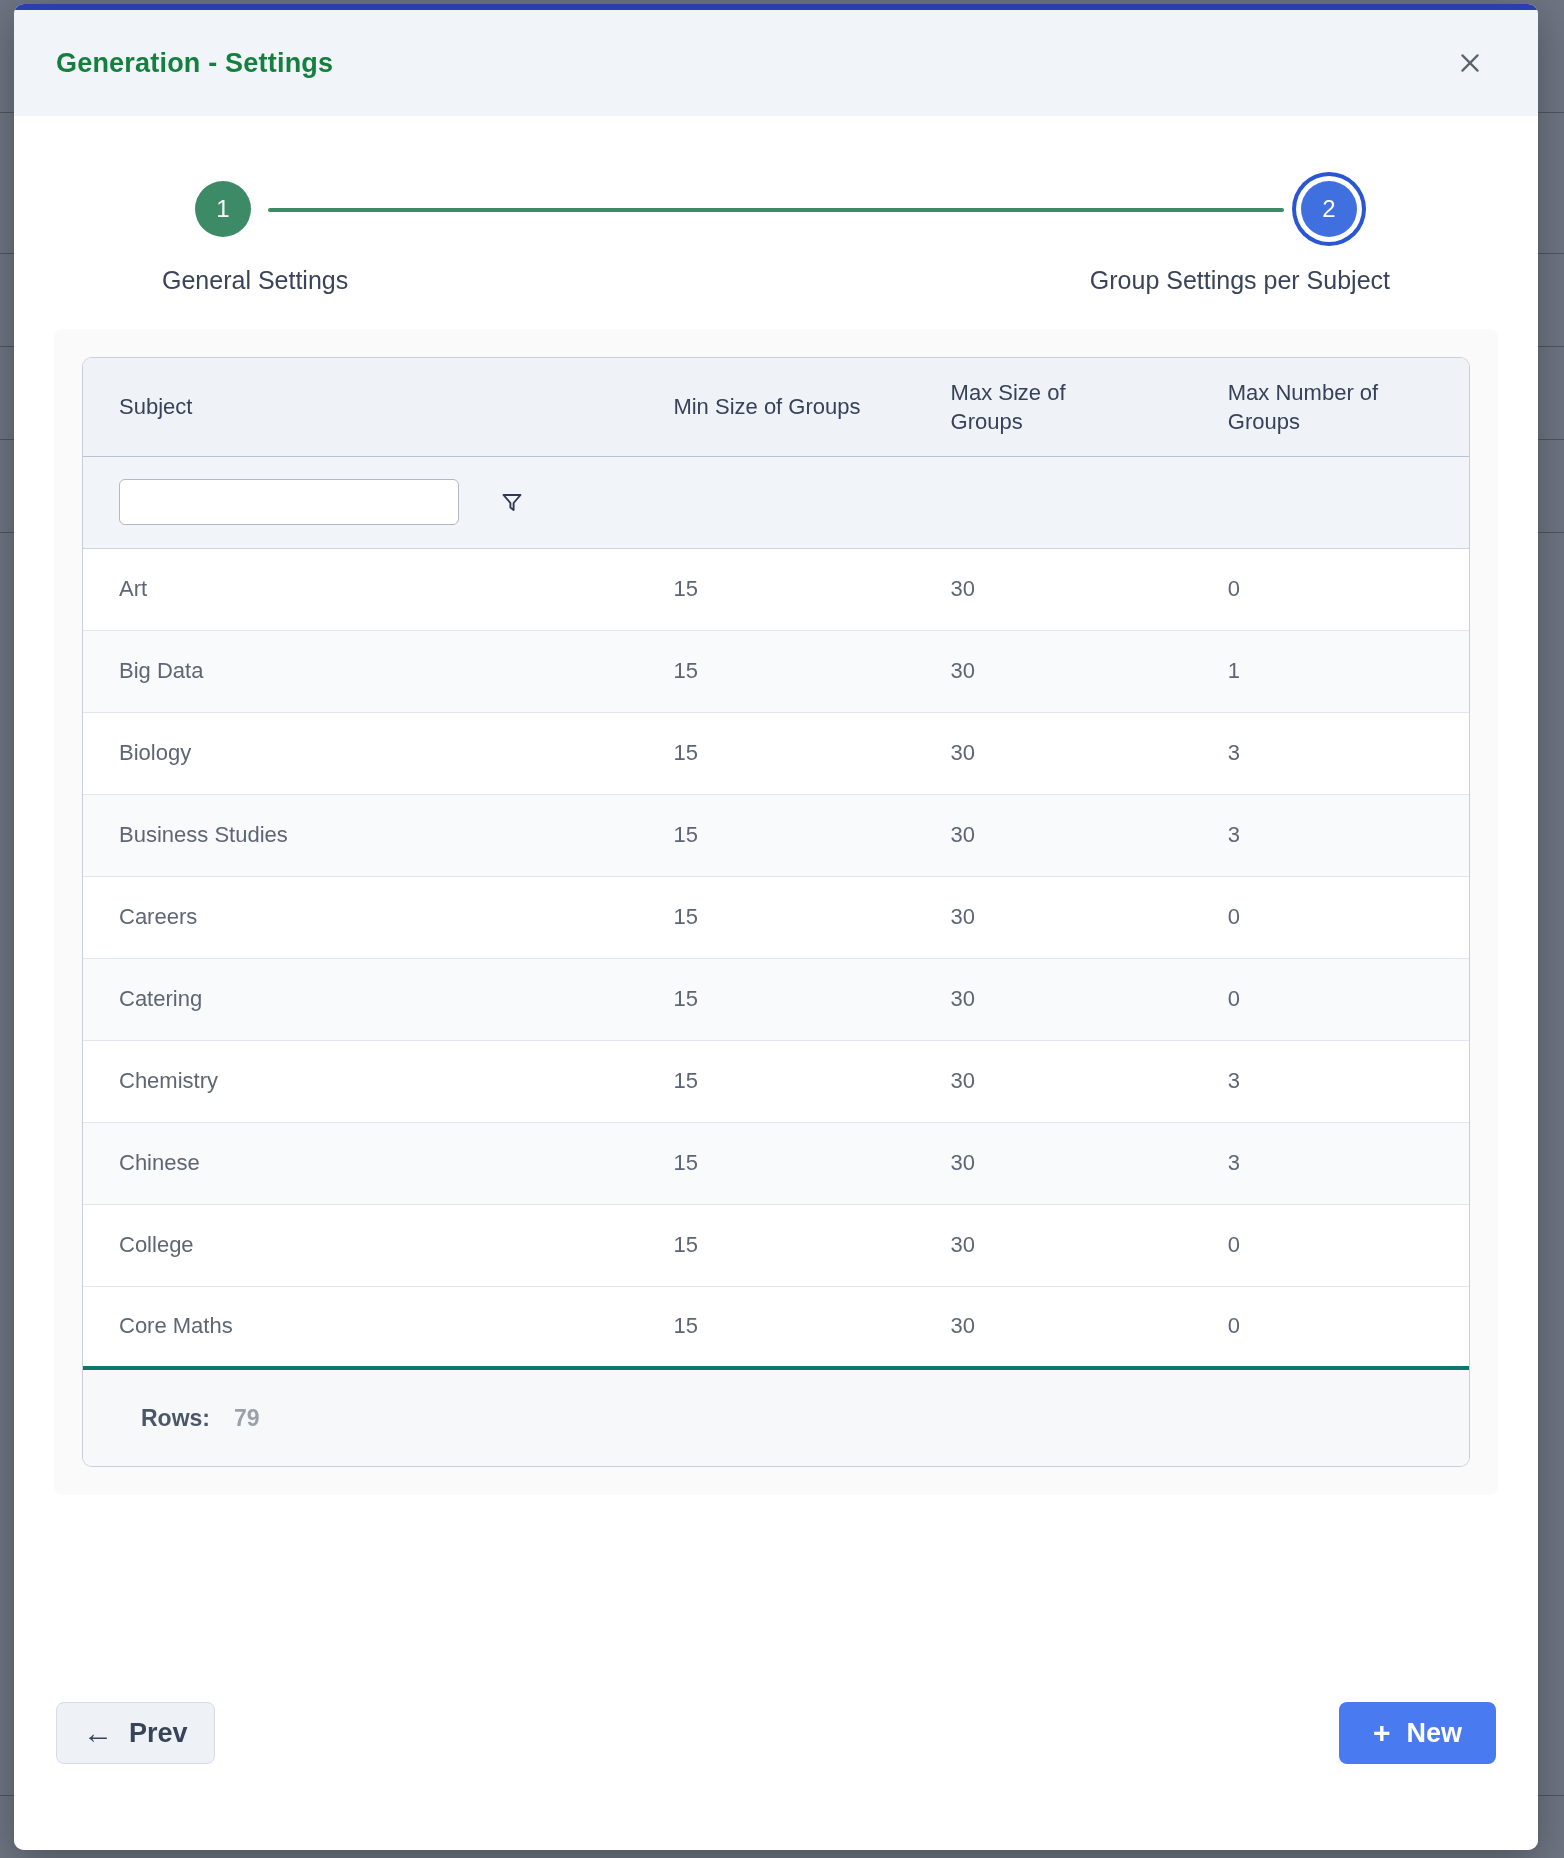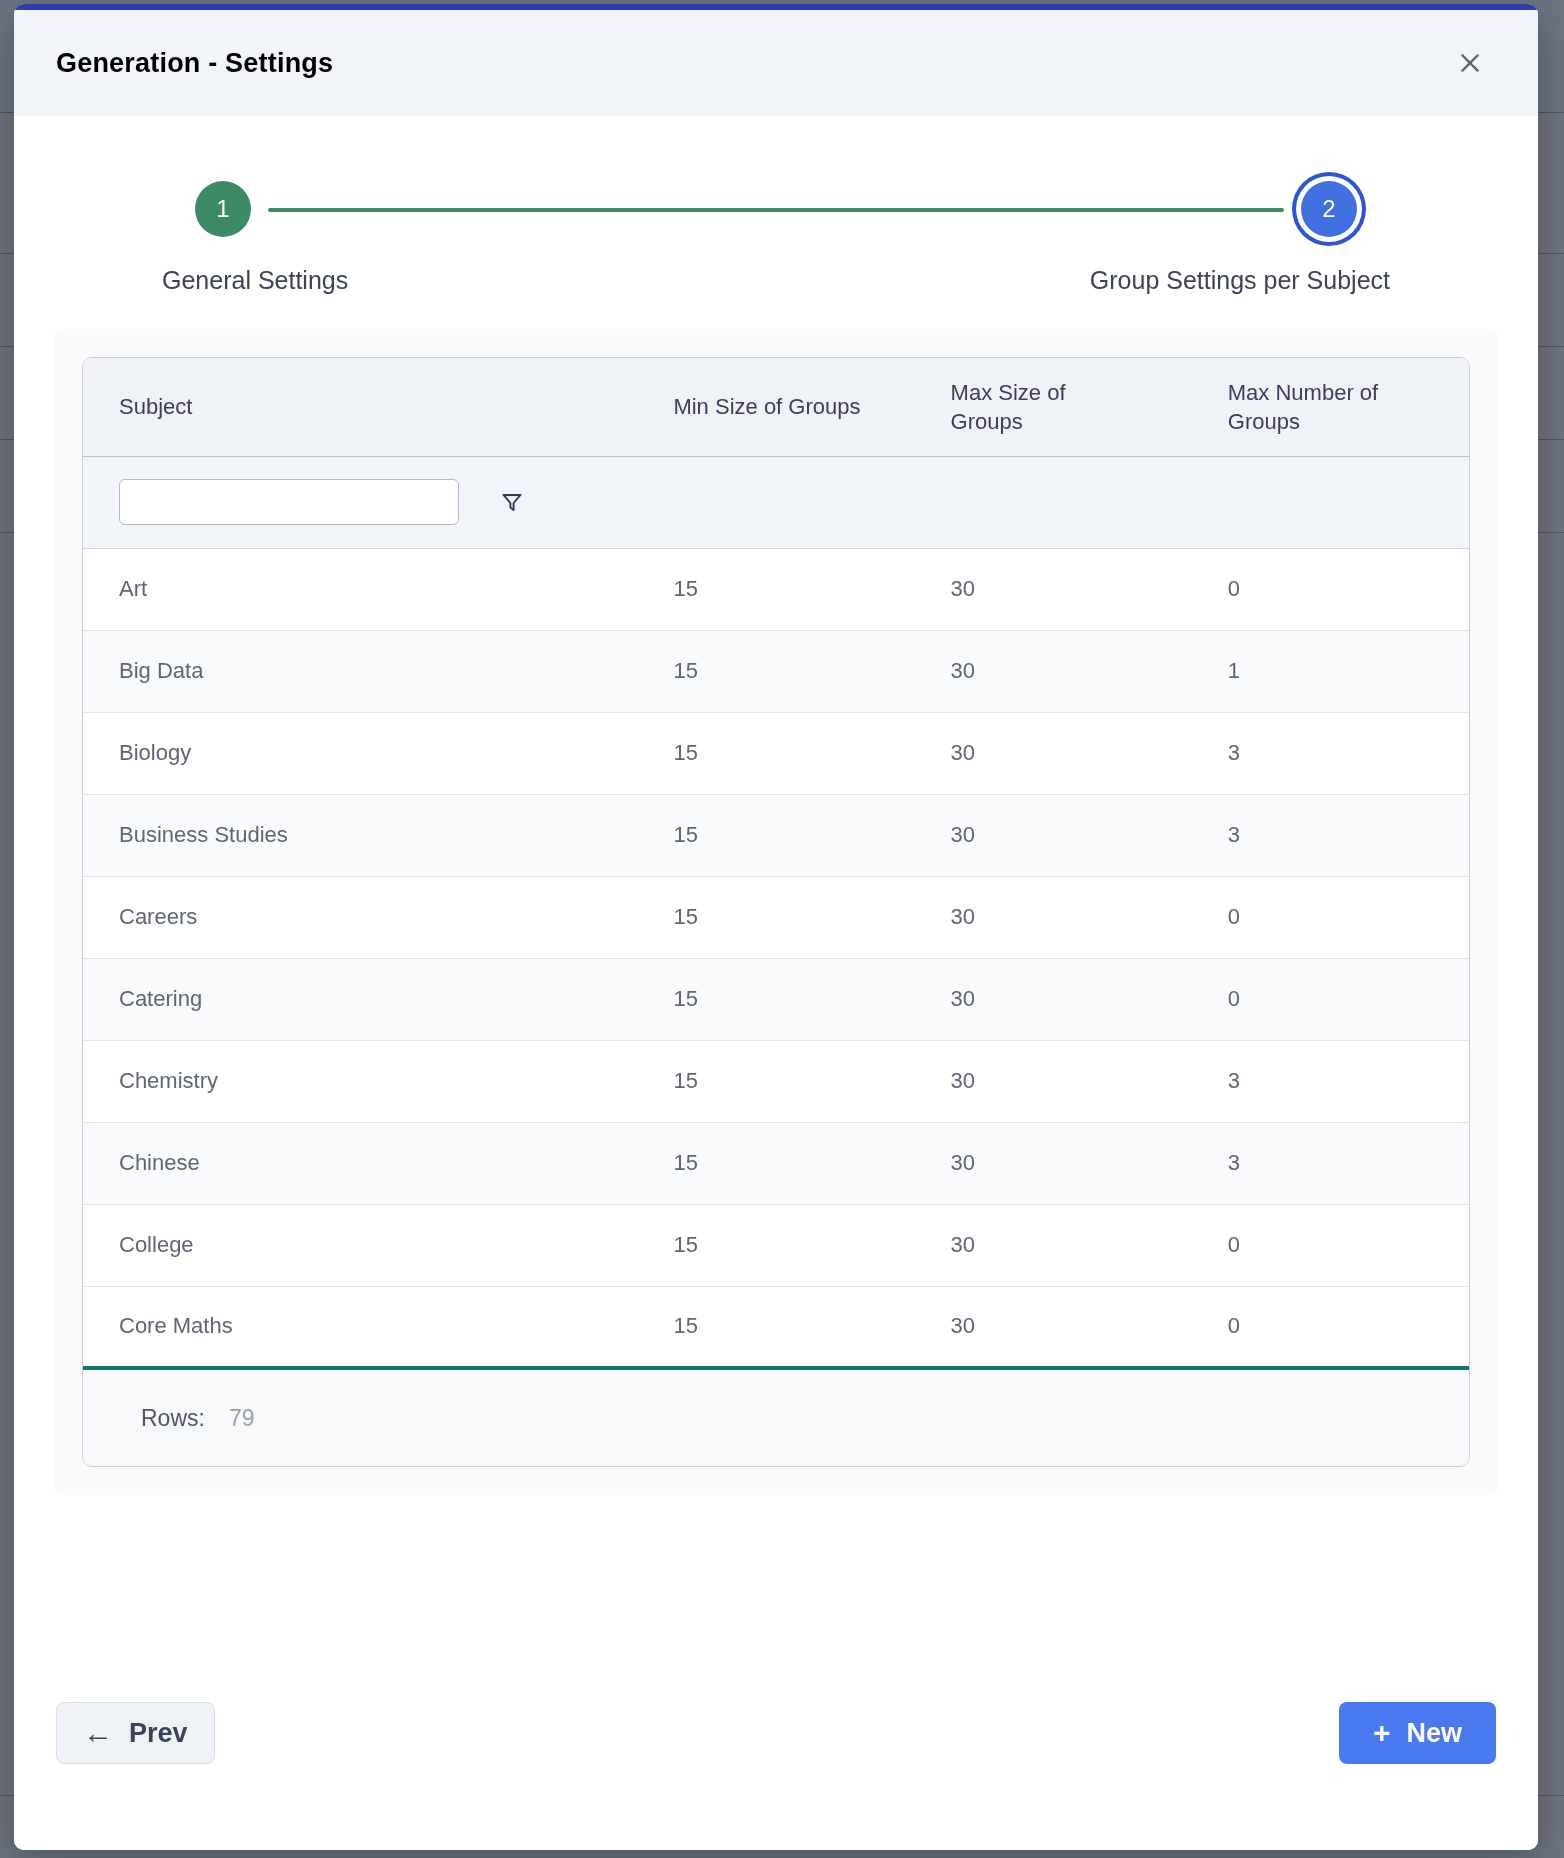--- a/index.html
+++ b/index.html
@@ -56,21 +56,21 @@
     flex: 0 0 auto;
     display: flex;
     align-items: center;
     justify-content: space-between;
     padding: 0 46px 0 42px;
   }
 
   .modal-title {
     font-size: 27px;
     font-weight: bold;
-    color: #000000;
+    color: #15803d;
     letter-spacing: 0.2px;
   }
 
   .close-btn {
     width: 44px;
     height: 44px;
     display: flex;
     align-items: center;
     justify-content: center;
     cursor: pointer;
@@ -239,20 +239,21 @@
     border-bottom: 4px solid #0f766e;
   }
 
   .rows-footer {
     background: #f7f8fa;
     height: 96px;
     display: flex;
     align-items: center;
     padding-left: 58px;
     font-size: 23px;
+    font-weight: bold;
   }
   .rows-label { color: #4c566b; }
   .rows-count { color: #9aa1ab; margin-left: 24px; }
 
   
   .modal-footer {
     flex: 1 1 auto;
     display: flex;
     align-items: flex-end;
     justify-content: space-between;

